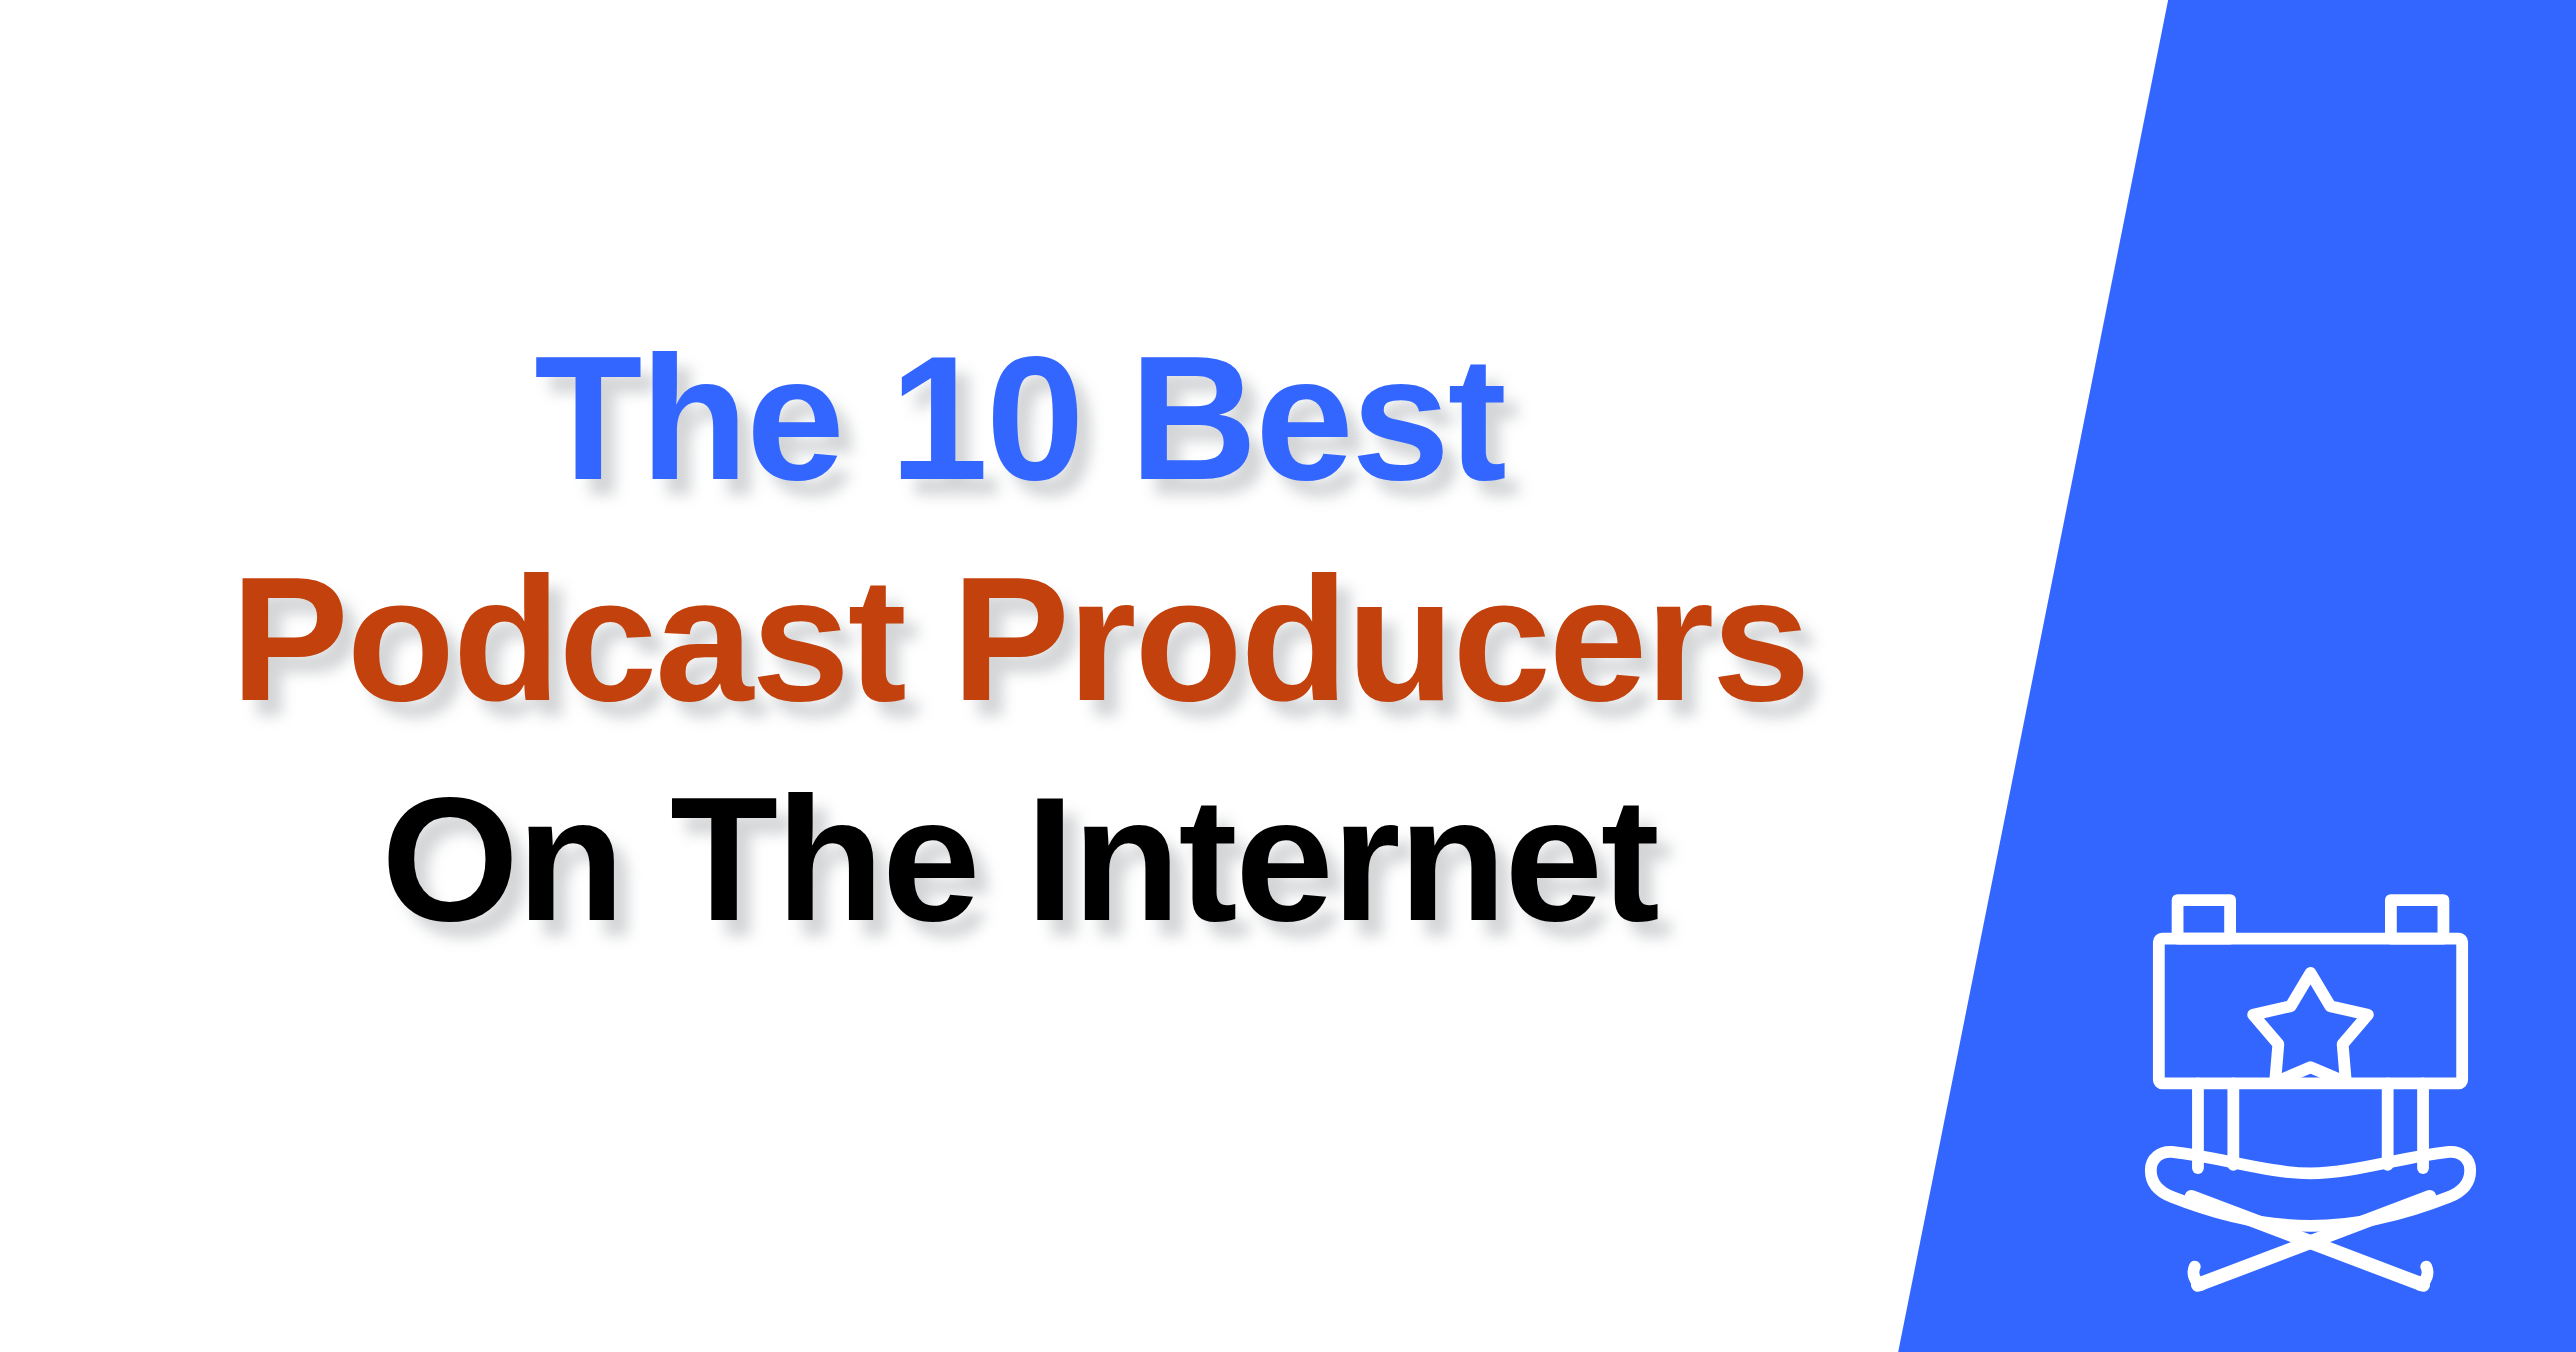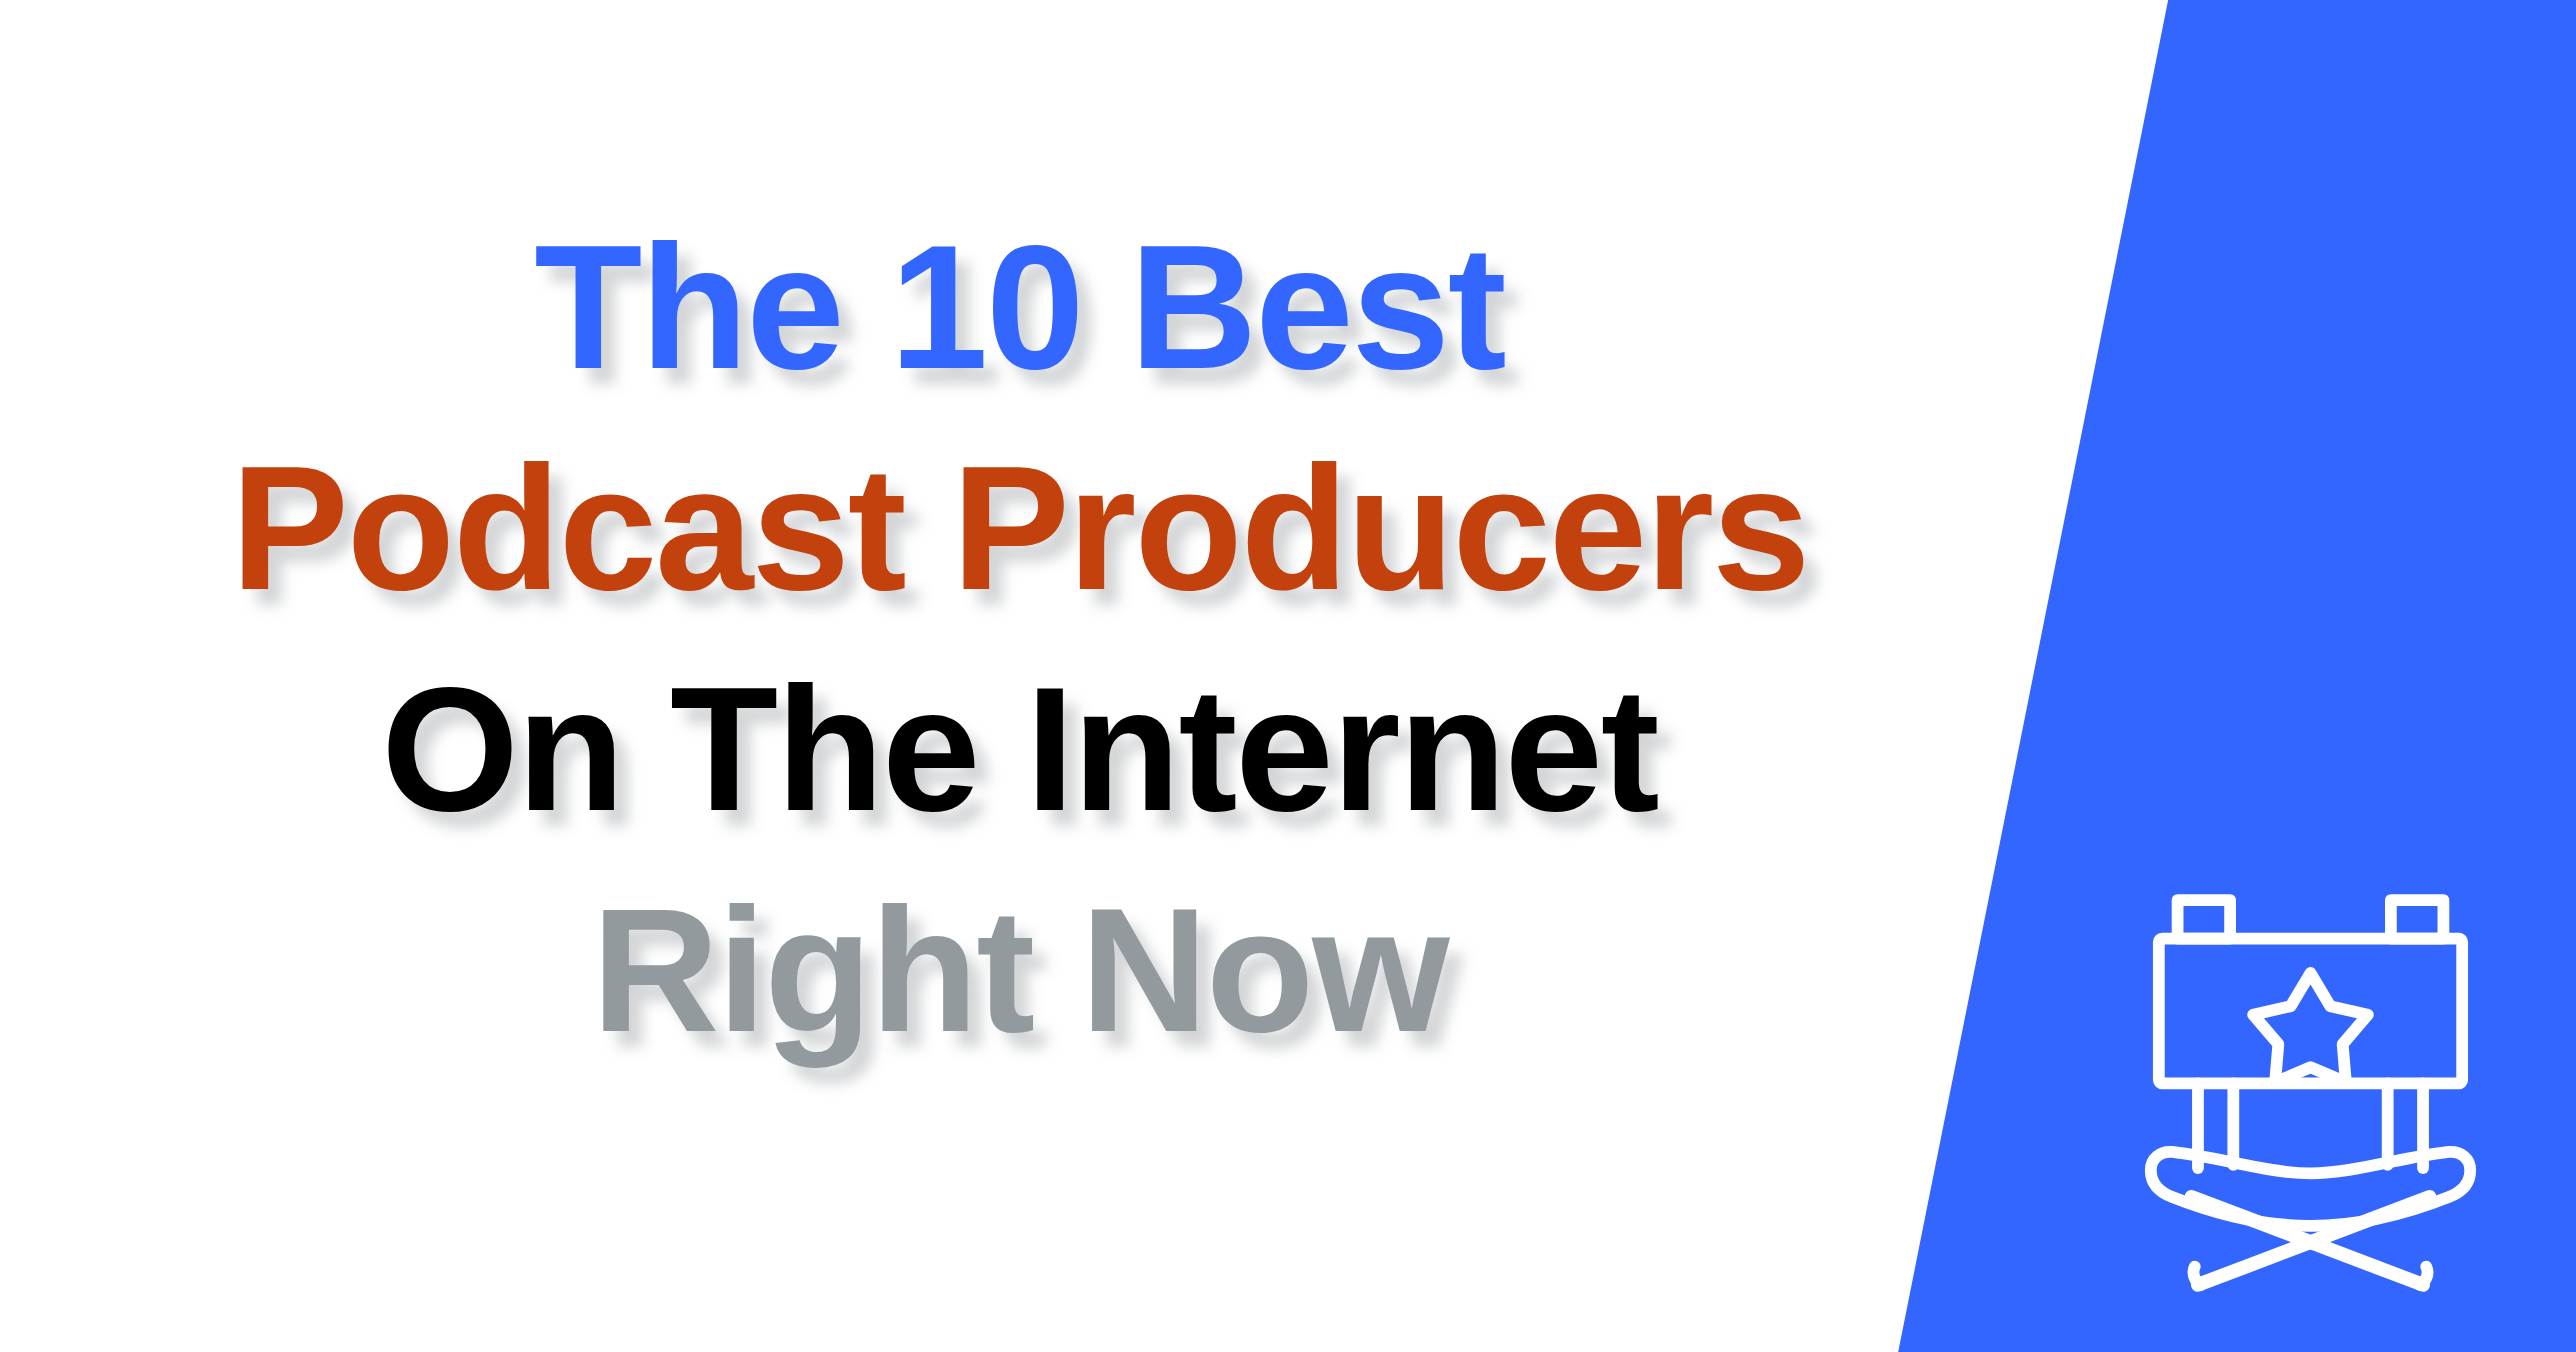--- a/index.html
+++ b/index.html
@@ -69,21 +69,20 @@
 <div id="canvas" style="background: rgb(255, 255, 255);">
 
   <svg id="blue-panel" viewBox="0 0 4800 2520" preserveAspectRatio="none">
     <polygon id="blue-poly" points="4040,0 4800,0 4800,2520 3537,2520" fill="#3366ff"></polygon>
   </svg>
 
   <div id="title-block">
     <span class="title-line accent" style="color: rgb(51, 102, 255); text-shadow: rgba(140, 145, 150, 0.38) 14px 16px 14px;">The 10 Best</span>
     <span class="title-line accent" style="color: #c2410c; text-shadow: rgba(140, 145, 150, 0.38) 14px 16px 14px;">Podcast Producers</span>
     <span class="title-line muted" style="color: #000000; text-shadow: rgba(140, 145, 150, 0.38) 14px 16px 14px;">On The Internet</span>
-    <span class="title-line muted" style="color: rgb(147, 154, 158); text-shadow: rgba(140, 145, 150, 0.38) 14px 16px 14px;">Right Now</span>
   </div>
 
   <svg id="chair-icon" viewBox="0 0 640 830" fill="none">
     <g stroke="#ffffff" stroke-width="22" stroke-linecap="round" stroke-linejoin="round" fill="none">
 
       <path d="M72 82 h98 v72 h-98 z"></path>
 
       <path d="M470 82 h98 v72 h-98 z"></path>
 
       <rect x="37" y="154" width="566" height="270" rx="6"></rect>

